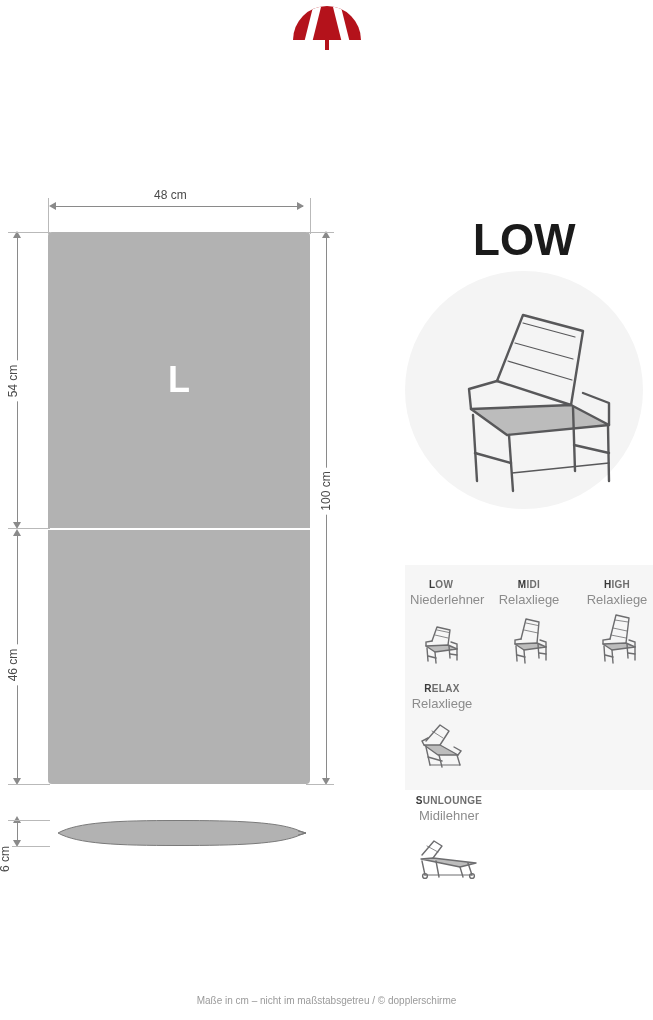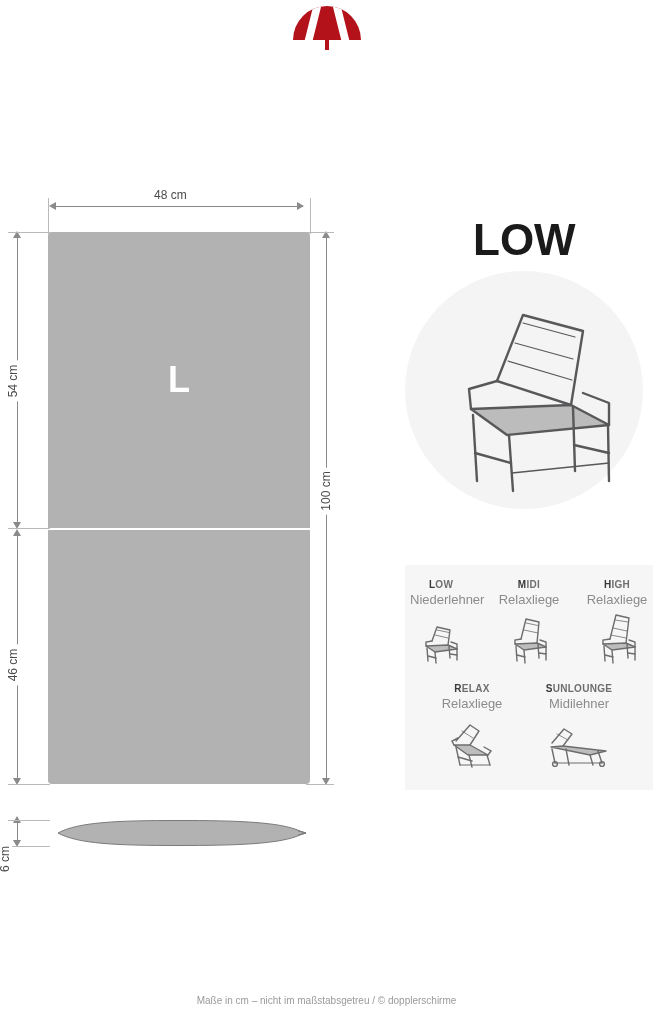--- a/index.html
+++ b/index.html
@@ -392,21 +392,21 @@
             <path d="M33,31 L34,45"></path>
               <path d="M41,34 L41,47"></path>
             <path d="M11,42 L19,44"></path>
               <path d="M34,40 L41,41"></path>
           </g>
         </svg>
       </div>
     </div>
   </div>
 
-  <div class="legend-row" style="padding-top:18px; gap:26px;">
+  <div class="legend-row" style="padding-top:18px; gap:26px;flex-direction:column;">
 
     <div class="legend-item" style="width:74px;">
       <div class="legend-title"><span class="hl">R</span><span>ELAX</span></div>
       <div class="legend-sub">Relaxliege</div>
       <div class="legend-icon">
         <svg width="52" height="48" viewBox="0 0 52 48">
           <g fill="none" stroke="#6d6d6f" stroke-width="1.4" stroke-linejoin="round" stroke-linecap="round">
             <path d="M10,20 L24,4 L33,10 L24,24"></path>
             <path d="M16,10 L27,17" stroke-width="0.8"></path>
           </g>

